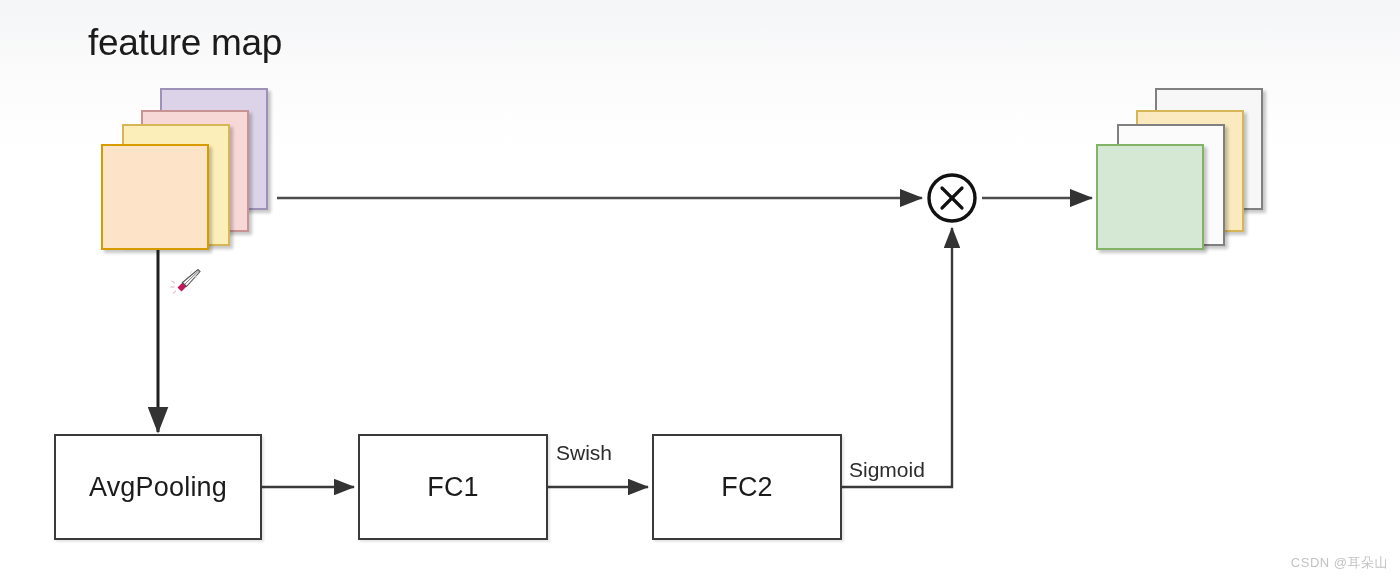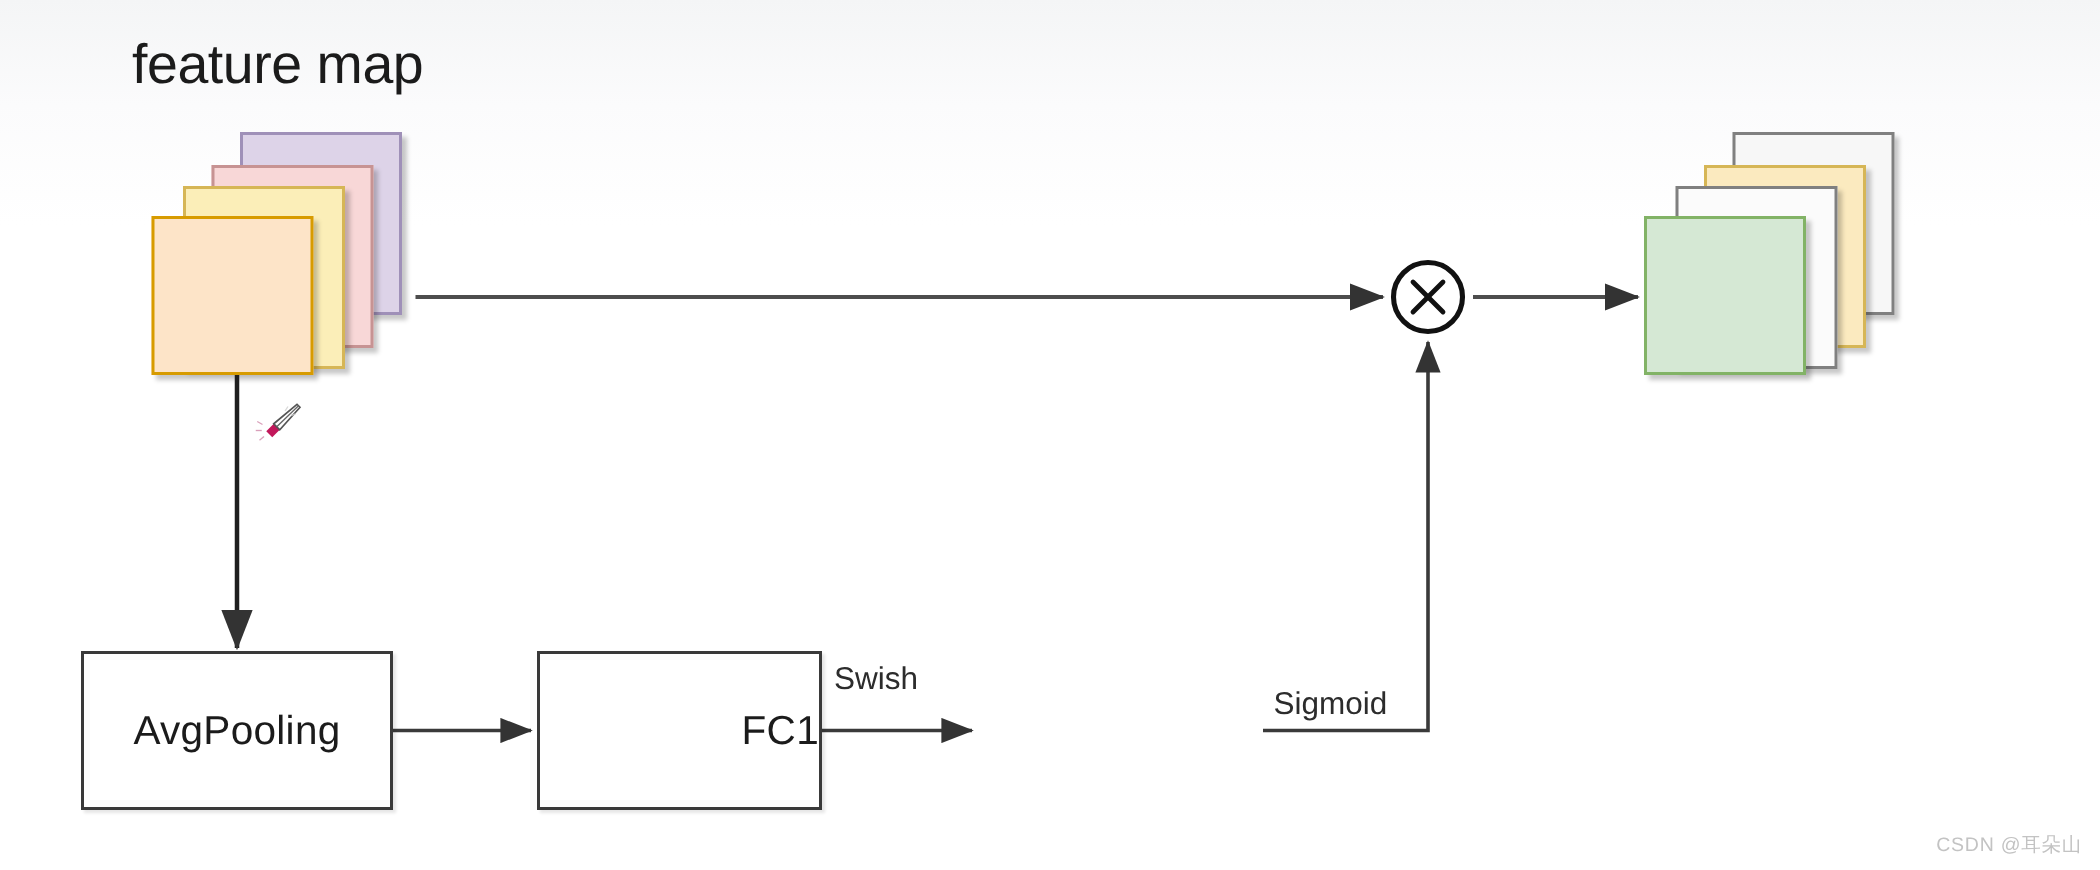--- a/index.html
+++ b/index.html
@@ -146,24 +146,27 @@
   <svg id="mul-node" viewBox="0 0 52 52">
     <circle cx="26" cy="26" r="23" fill="#ffffff" stroke="#111111" stroke-width="3.4"></circle>
     <line x1="16" y1="16" x2="36" y2="36" stroke="#111111" stroke-width="3.2" stroke-linecap="round"></line>
     <line x1="36" y1="16" x2="16" y2="36" stroke="#111111" stroke-width="3.2" stroke-linecap="round"></line>
   </svg>
 
   <div class="pbox" id="box-avgpooling" style="left:54px; top:434px; width:208px; height:106px;">
     <span>AvgPooling</span>
   </div>
 
-  <div class="pbox" id="box-fc1" style="left:358px; top:434px; width:190px; height:106px;justify-content:flex-end;">
+  <div class="pbox" id="box-fc1" style="left:358px; top:434px; width:190px; height:106px;">
     <span>FC1</span>
   </div>
 
+  <div class="pbox" id="box-fc2" style="left:652px; top:434px; width:190px; height:106px;">
+    <span>FC2</span>
+  </div>
 
   <div class="elabel" id="label-swish" style="left:556px; top:441px;">Swish</div>
 
   <div class="elabel" id="label-sigmoid" style="left:849px; top:458px;">Sigmoid</div>
 
   <svg id="pen-cursor" viewBox="0 0 36 30">
     <g transform="rotate(0)">
       <path d="M9.5,21.5 L14.5,16.5 L18.5,20.5 L13.5,25.5 Z" fill="#c2185b"></path>
       <path d="M14.5,16.5 L30,3.5 L32,5.5 L18.5,20.5 Z" fill="#ffffff" stroke="#555555" stroke-width="1.1"></path>
       <line x1="16.5" y1="18.5" x2="31" y2="4.5" stroke="#666666" stroke-width="0.9"></line>

